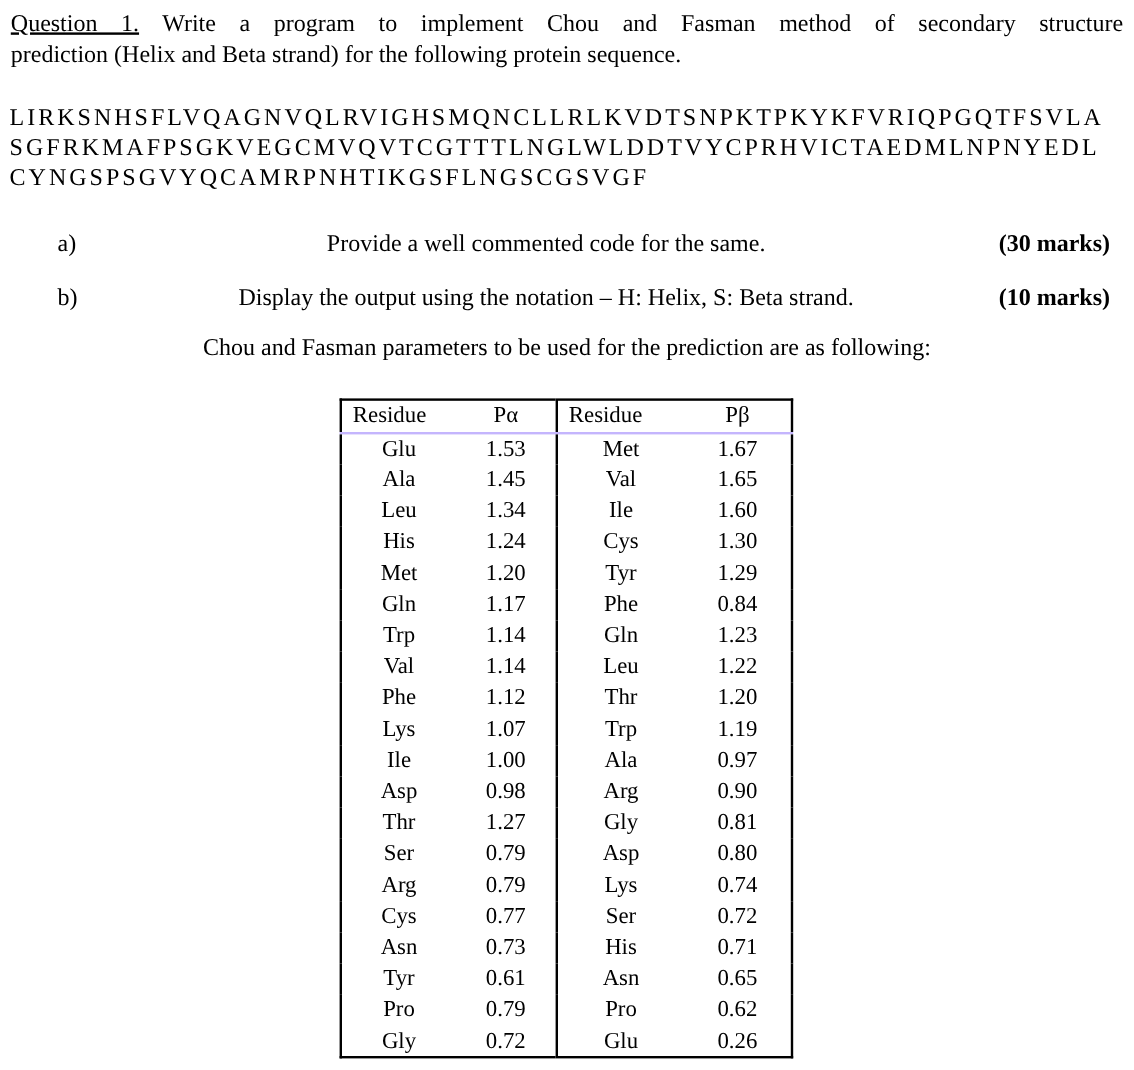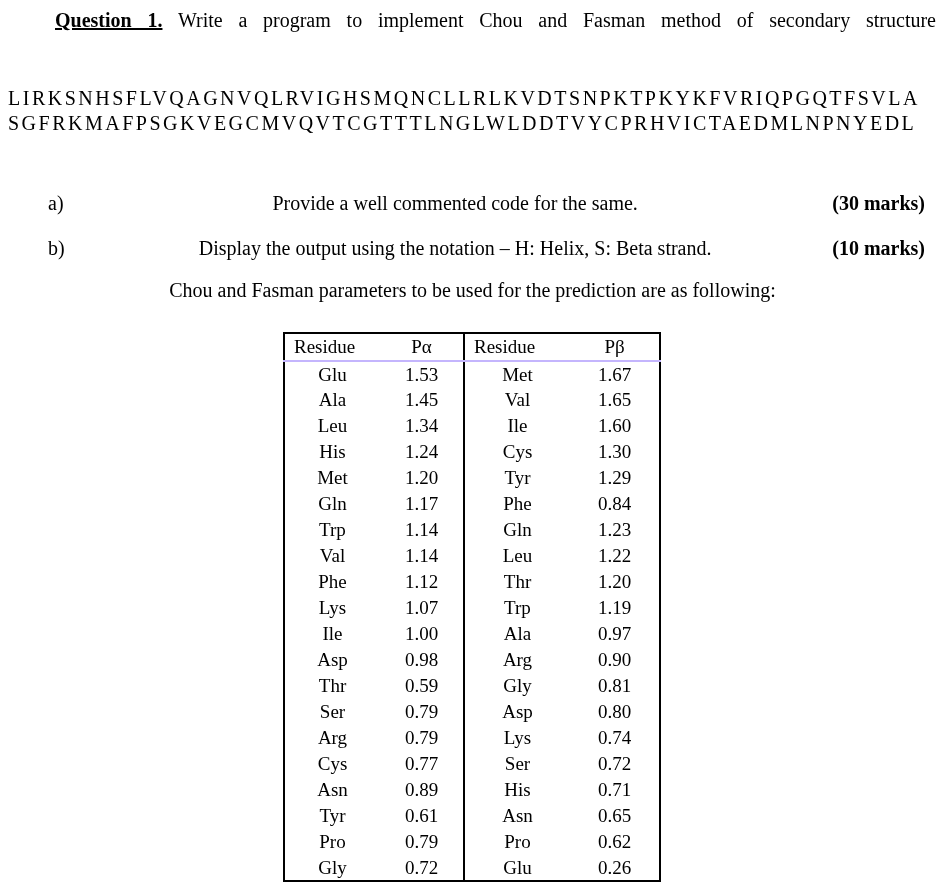--- a/index.html
+++ b/index.html
@@ -19,21 +19,21 @@
   
   .q-para {
     position: absolute;
     left: 9px;
     top: 7px;
     width: 927px;
     font-size: 20px;
     line-height: 26px;
   }
   .q-line1 { text-align: justify; text-align-last: justify; }
-  .q-label { font-weight: bold; text-decoration: underline; margin-left: 46px; }
+  .q-label { font-weight: normal; text-decoration: underline; }
   
   .sequence {
     position: absolute;
     left: 8px;
     top: 86px;
     width: 935px;
     font-size: 20px;
     line-height: 25px;
     letter-spacing: 2.5px;
     white-space: nowrap;
@@ -90,25 +90,27 @@
   col.c3 { width: 106px; }
   col.c4 { width: 90px; }
 </style>
 </head>
 <body>
 
 <div class="page">
 
   <div class="q-para">
     <div class="q-line1"><span class="q-label">Question 1.</span> <span>Write a program to implement Chou and Fasman method of secondary structure</span></div>
+    <div class="q-line2">prediction (Helix and Beta strand) for the following protein sequence.</div>
   </div>
 
   <div class="sequence">
     <div>LIRKSNHSFLVQAGNVQLRVIGHSMQNCLLRLKVDTSNPKTPKYKFVRIQPGQTFSVLA</div>
     <div>SGFRKMAFPSGKVEGCMVQVTCGTTTLNGLWLDDTVYCPRHVICTAEDMLNPNYEDL</div>
+    <div>CYNGSPSGVYQCAMRPNHTIKGSFLNGSCGSVGF</div>
   </div>
 
   <div class="list-item item-a">
     <span class="item-marker">a)</span>
     <span class="item-text">Provide a well commented code for the same.</span>
     <span class="item-marks">(30 marks)</span>
   </div>
 
   <div class="list-item item-b">
     <span class="item-marker">b)</span>
@@ -201,21 +203,21 @@
           <td>0.97</td>
         </tr>
         <tr>
           <td>Asp</td>
           <td>0.98</td>
           <td class="divider">Arg</td>
           <td>0.90</td>
         </tr>
         <tr>
           <td>Thr</td>
-          <td>0.59</td>
+          <td>1.27</td>
           <td class="divider">Gly</td>
           <td>0.81</td>
         </tr>
         <tr>
           <td>Ser</td>
           <td>0.79</td>
           <td class="divider">Asp</td>
           <td>0.80</td>
         </tr>
         <tr>
@@ -225,21 +227,21 @@
           <td>0.74</td>
         </tr>
         <tr>
           <td>Cys</td>
           <td>0.77</td>
           <td class="divider">Ser</td>
           <td>0.72</td>
         </tr>
         <tr>
           <td>Asn</td>
-          <td>0.89</td>
+          <td>0.73</td>
           <td class="divider">His</td>
           <td>0.71</td>
         </tr>
         <tr>
           <td>Tyr</td>
           <td>0.61</td>
           <td class="divider">Asn</td>
           <td>0.65</td>
         </tr>
         <tr>

